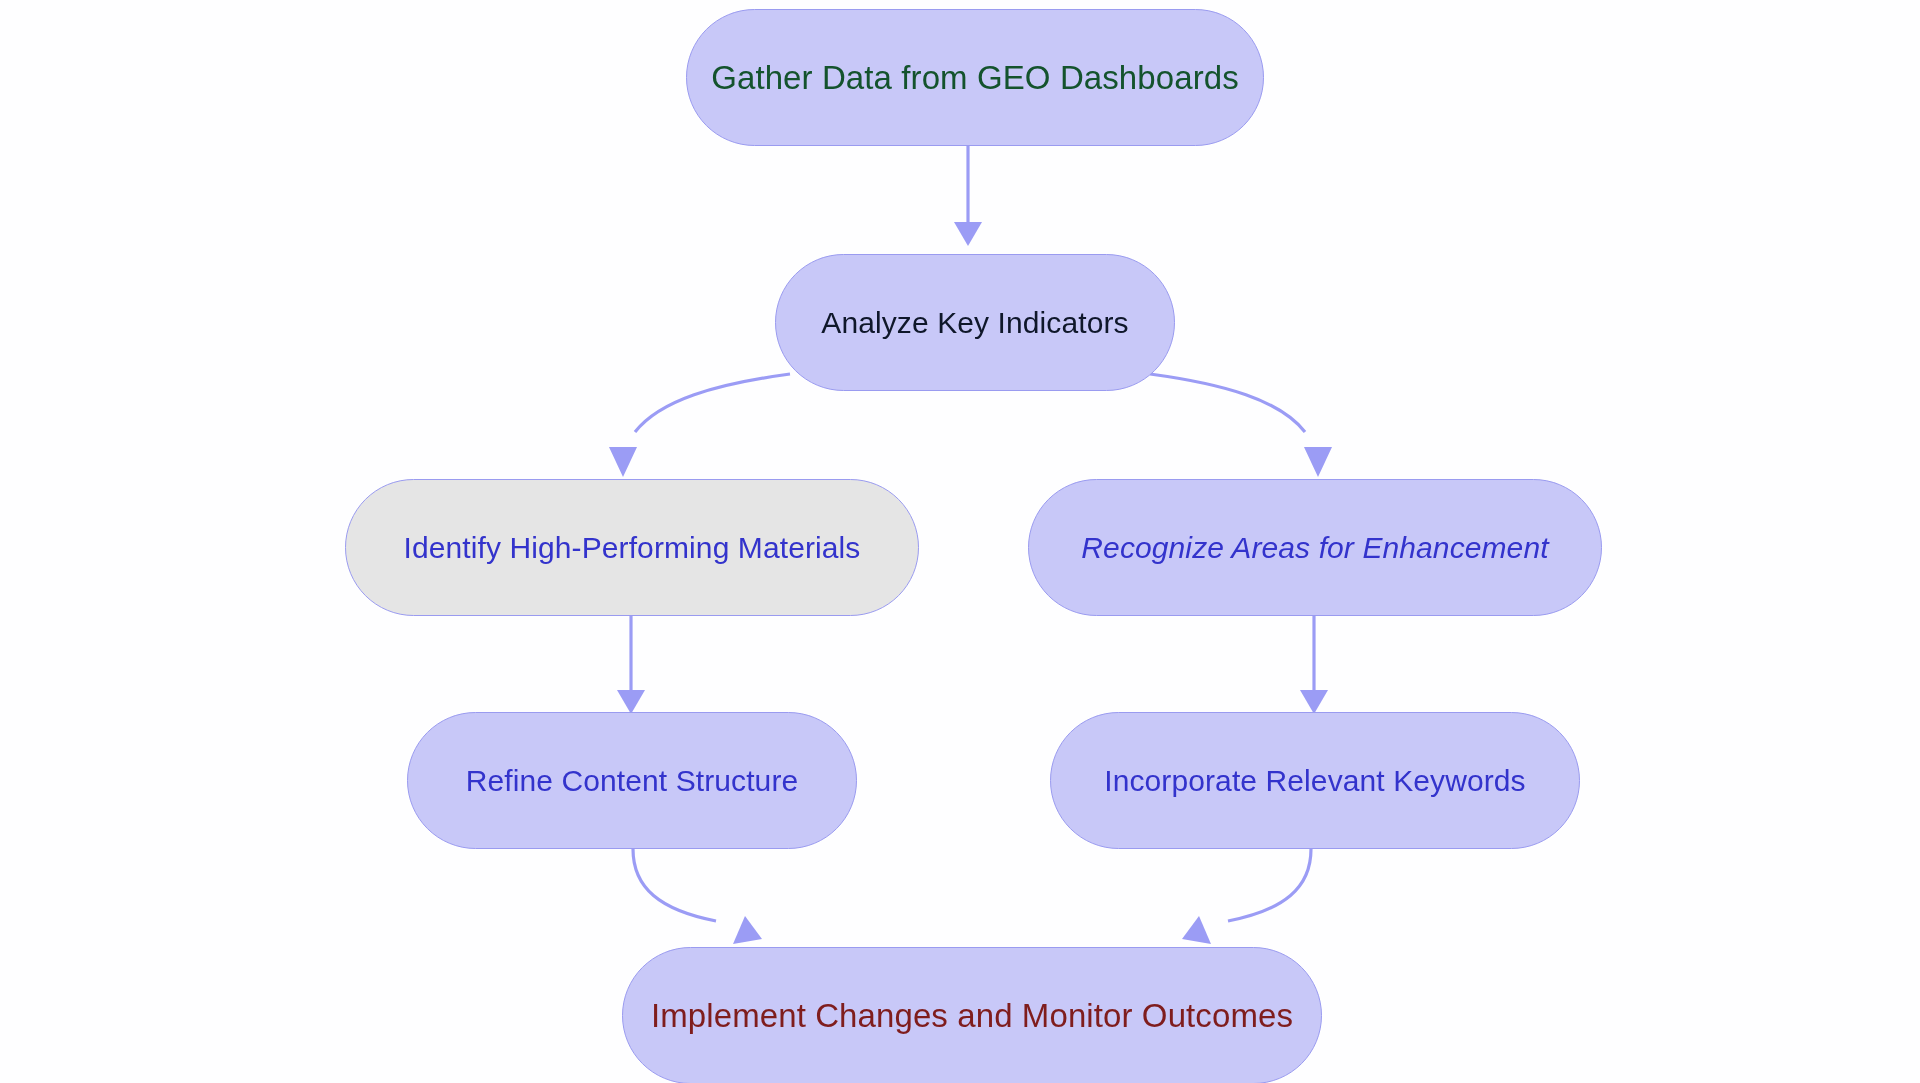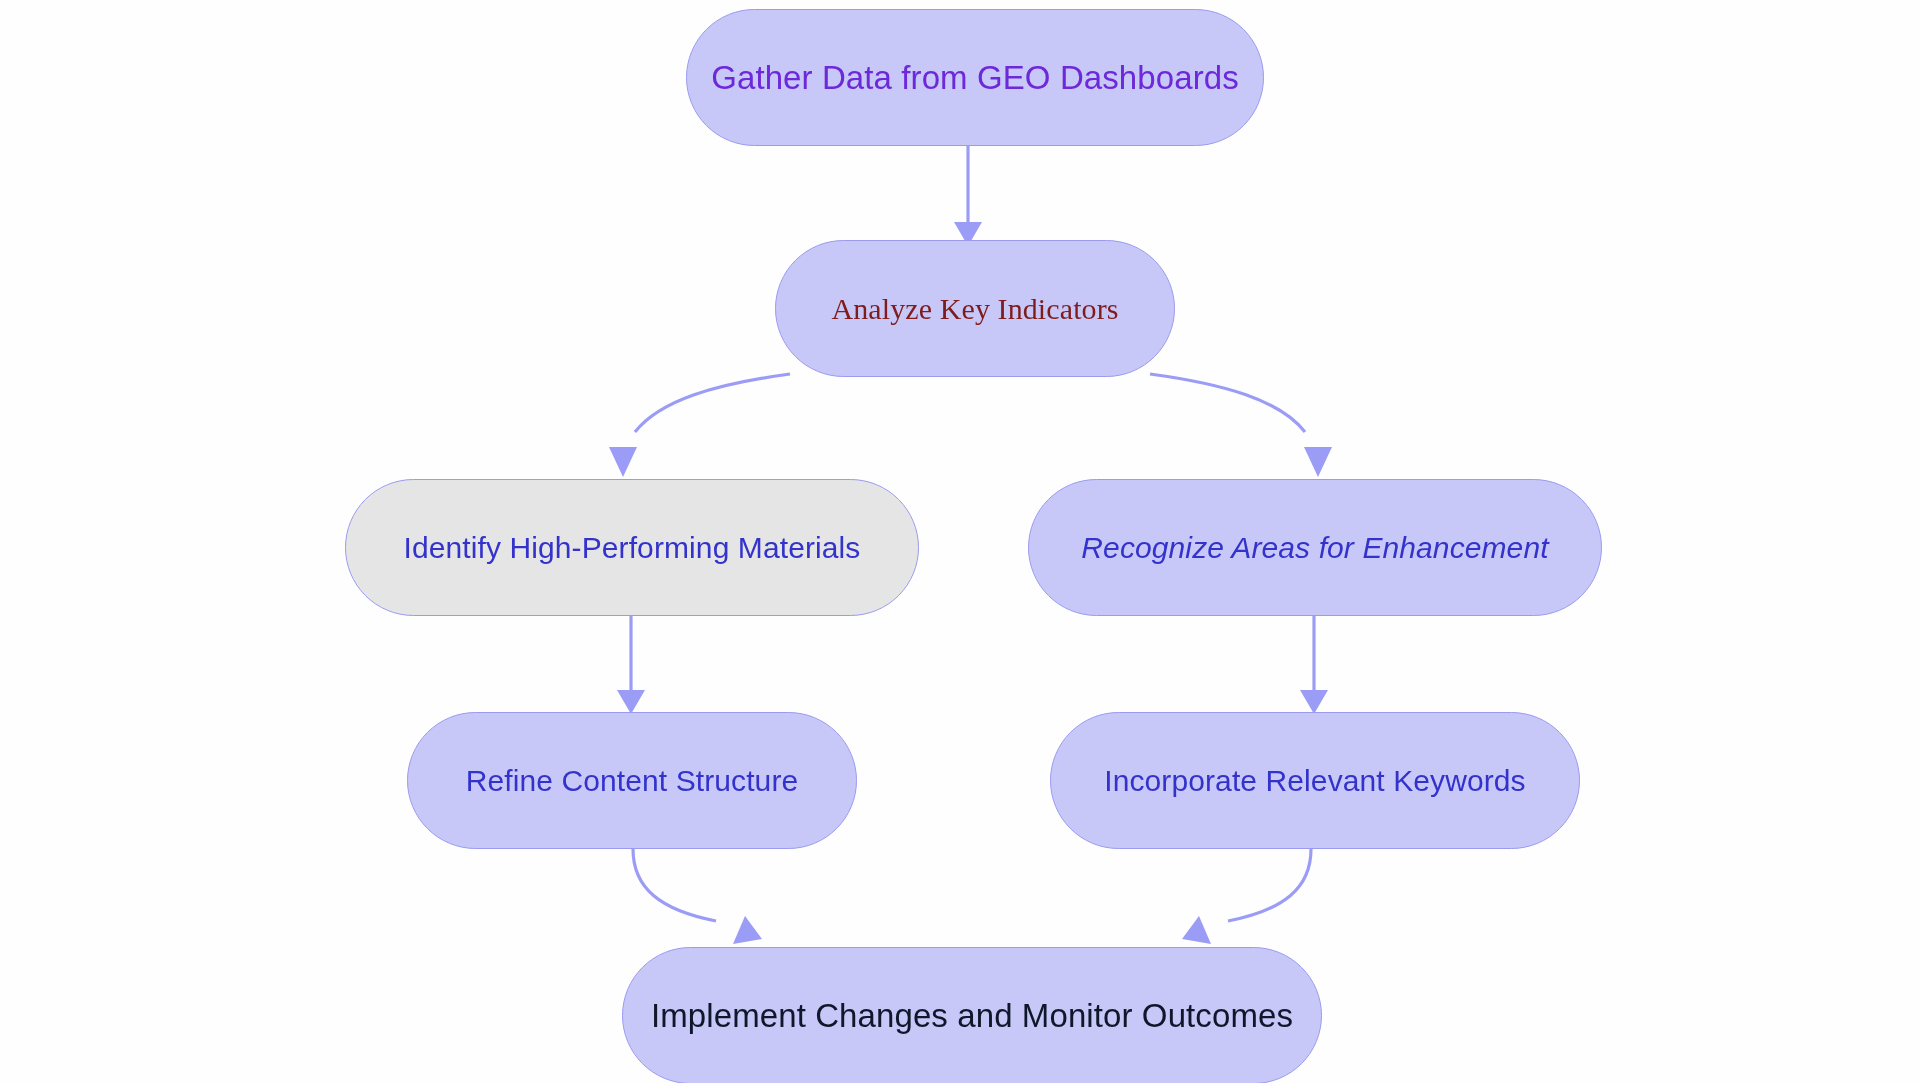--- a/index.html
+++ b/index.html
@@ -93,41 +93,41 @@
       <polygon class="edge-head" points="745,916 762,939 733,944" style="fill: rgb(155, 156, 245);"></polygon>
     </g>
 
     <g>
       <path class="edge-path" d="M 1311 849 C 1311 888 1284 910 1228 921" style="stroke: rgb(155, 156, 245);"></path>
       <polygon class="edge-head" points="1199,916 1182,939 1211,944" style="fill: rgb(155, 156, 245);"></polygon>
     </g>
 
   </svg>
 
-  <div class="node" id="node-n1" style="left: 686px; top: 9px; width: 578px; height: 137px; font-size: 33px; background: rgb(200, 200, 248); border-color: rgb(154, 155, 240); color: #6d28d9;">
+  <div class="node" id="node-n1" style="left: 686px; top: 9px; width: 578px; height: 137px; font-size: 33px; background: rgb(200, 200, 248); border-color: rgb(154, 155, 240); color: #14532d;">
     <span class="node-label">Gather Data from GEO Dashboards</span>
   </div>
 
-  <div class="node" id="node-n2" style="left: 775px; top: 240px; width: 400px; height: 137px; font-size: 30px; background: rgb(200, 200, 248); border-color: rgb(154, 155, 240); color: #7f1d1d; font-family: Liberation Serif, serif;">
+  <div class="node" id="node-n2" style="left: 775px; top: 254px; width: 400px; height: 137px; font-size: 30px; background: rgb(200, 200, 248); border-color: rgb(154, 155, 240); color: #0f172a;">
     <span class="node-label">Analyze Key Indicators</span>
   </div>
 
   <div class="node" id="node-n3" style="left: 345px; top: 479px; width: 574px; height: 137px; font-size: 30px; background: #e5e5e5; border-color: rgb(154, 155, 240); color: rgb(51, 51, 204);">
     <span class="node-label">Identify High-Performing Materials</span>
   </div>
 
   <div class="node" id="node-n4" style="left: 1028px; top: 479px; width: 574px; height: 137px; font-size: 30px; background: rgb(200, 200, 248); border-color: rgb(154, 155, 240); color: rgb(51, 51, 204); font-style: italic;">
     <span class="node-label">Recognize Areas for Enhancement</span>
   </div>
 
   <div class="node" id="node-n5" style="left: 407px; top: 712px; width: 450px; height: 137px; font-size: 30px; background: rgb(200, 200, 248); border-color: rgb(154, 155, 240); color: rgb(51, 51, 204);">
     <span class="node-label">Refine Content Structure</span>
   </div>
 
   <div class="node" id="node-n6" style="left: 1050px; top: 712px; width: 530px; height: 137px; font-size: 30px; background: rgb(200, 200, 248); border-color: rgb(154, 155, 240); color: rgb(51, 51, 204);">
     <span class="node-label">Incorporate Relevant Keywords</span>
   </div>
 
-  <div class="node" id="node-n7" style="left: 622px; top: 947px; width: 700px; height: 137px; font-size: 33px; background: rgb(200, 200, 248); border-color: rgb(154, 155, 240); color: #0f172a;">
+  <div class="node" id="node-n7" style="left: 622px; top: 947px; width: 700px; height: 137px; font-size: 33px; background: rgb(200, 200, 248); border-color: rgb(154, 155, 240); color: #7f1d1d;">
     <span class="node-label">Implement Changes and Monitor Outcomes</span>
   </div>
 
 </div>
 
 </body></html>

